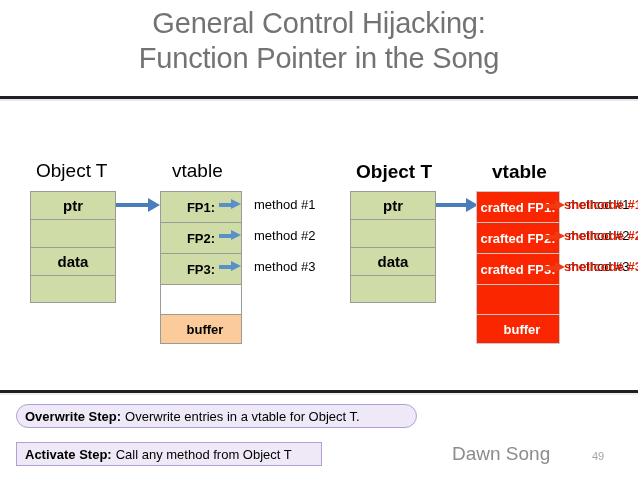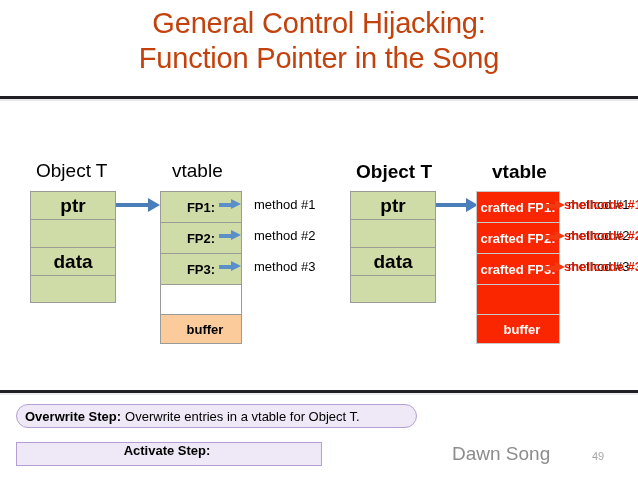--- a/index.html
+++ b/index.html
@@ -10,21 +10,21 @@
     overflow:hidden;
     position:relative;
   }
   .slide{position:absolute;inset:0;}
 
   
   .title{
     position:absolute;left:0;top:6px;width:638px;
     text-align:center;
     font-size:29px;line-height:35px;
-    color:#c2410c;
+    color:#737373;
     font-weight:400;
     letter-spacing:-0.2px;
   }
   .title .l2{display:block;}
 
   .rule-top{
     position:absolute;left:0;top:96px;width:638px;height:3px;
     background:#1f1f24;
     box-shadow:0 2px 0 0 #e8e8ec;
   }
@@ -53,21 +53,21 @@
     border-bottom:none;
     background:#cfdca8;
     position:relative;
   }
   .cell:last-child{border-bottom:1px solid #9a9a96;padding-left:8px;}
   .cell.white{background:#ffffff;}
   .cell.orange{background:#fbcb9c;}
   .cell.red{background:#fa2600;color:#ffffff;border-color:#c9c9c9;}
   .cell.red:last-child{border-bottom:1px solid #c9c9c9;}
 
-  .cell.big{font-size:19px;}
+  .cell.big{font-size:15px;}
 
   
   .arrow-long{position:absolute;height:14px;}
   .arrow-long .shaft{
     position:absolute;left:0;top:5px;height:4px;width:calc(100% - 11px);
     background:#4a7ebb;
   }
   .arrow-long .head{
     position:absolute;right:0;top:0;
     width:0;height:0;
@@ -220,20 +220,21 @@
     <span class="meth">method #3</span>
     <span class="shell">shellcode #3</span>
   </div>
 
   <div class="rule-bottom"></div>
 
   <div class="callout" style="left:16px;top:404px;width:401px;height:24px;border-radius:12px;">
     <b>Overwrite Step:</b>
     <span>Overwrite entries in a vtable for Object T.</span>
   </div>
-  <div class="callout" style="left:16px;top:442px;width:306px;height:24px;flex-direction:column;">
+  <div class="callout" style="left:16px;top:442px;width:306px;height:24px;">
     <b>Activate Step:</b>
+    <span>Call any method from Object T</span>
   </div>
 
   <div class="author">Dawn Song</div>
   <div class="pageno">49</div>
 
 </div>
 
 </body></html>

